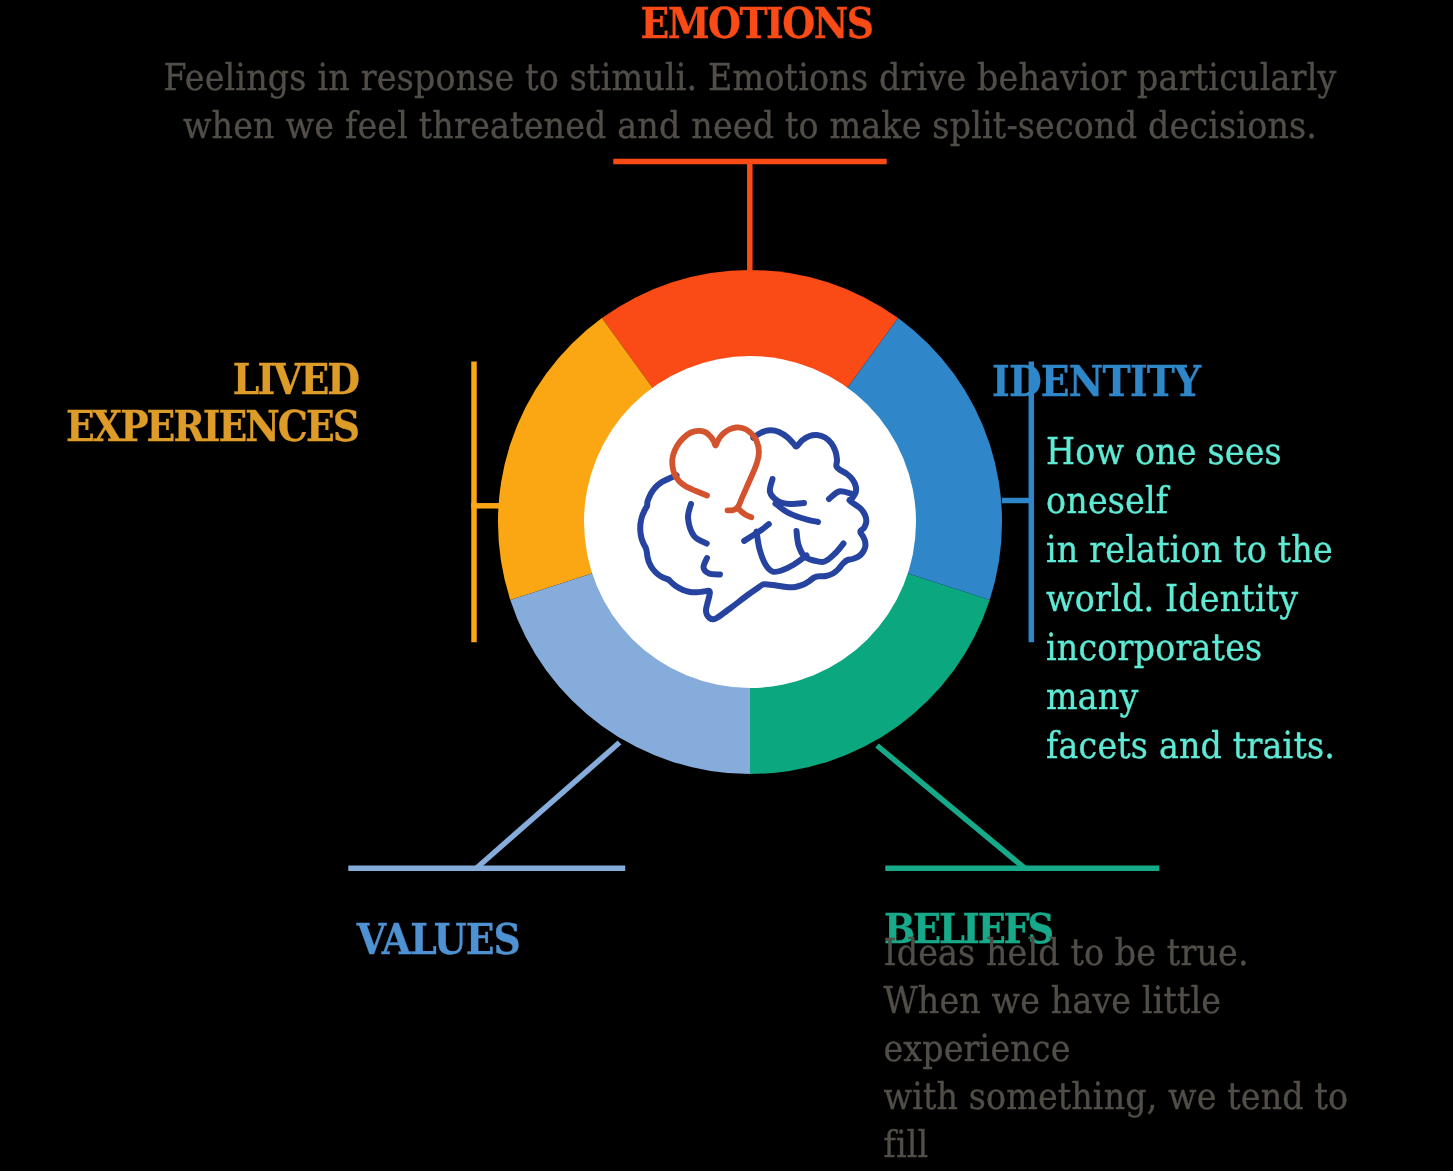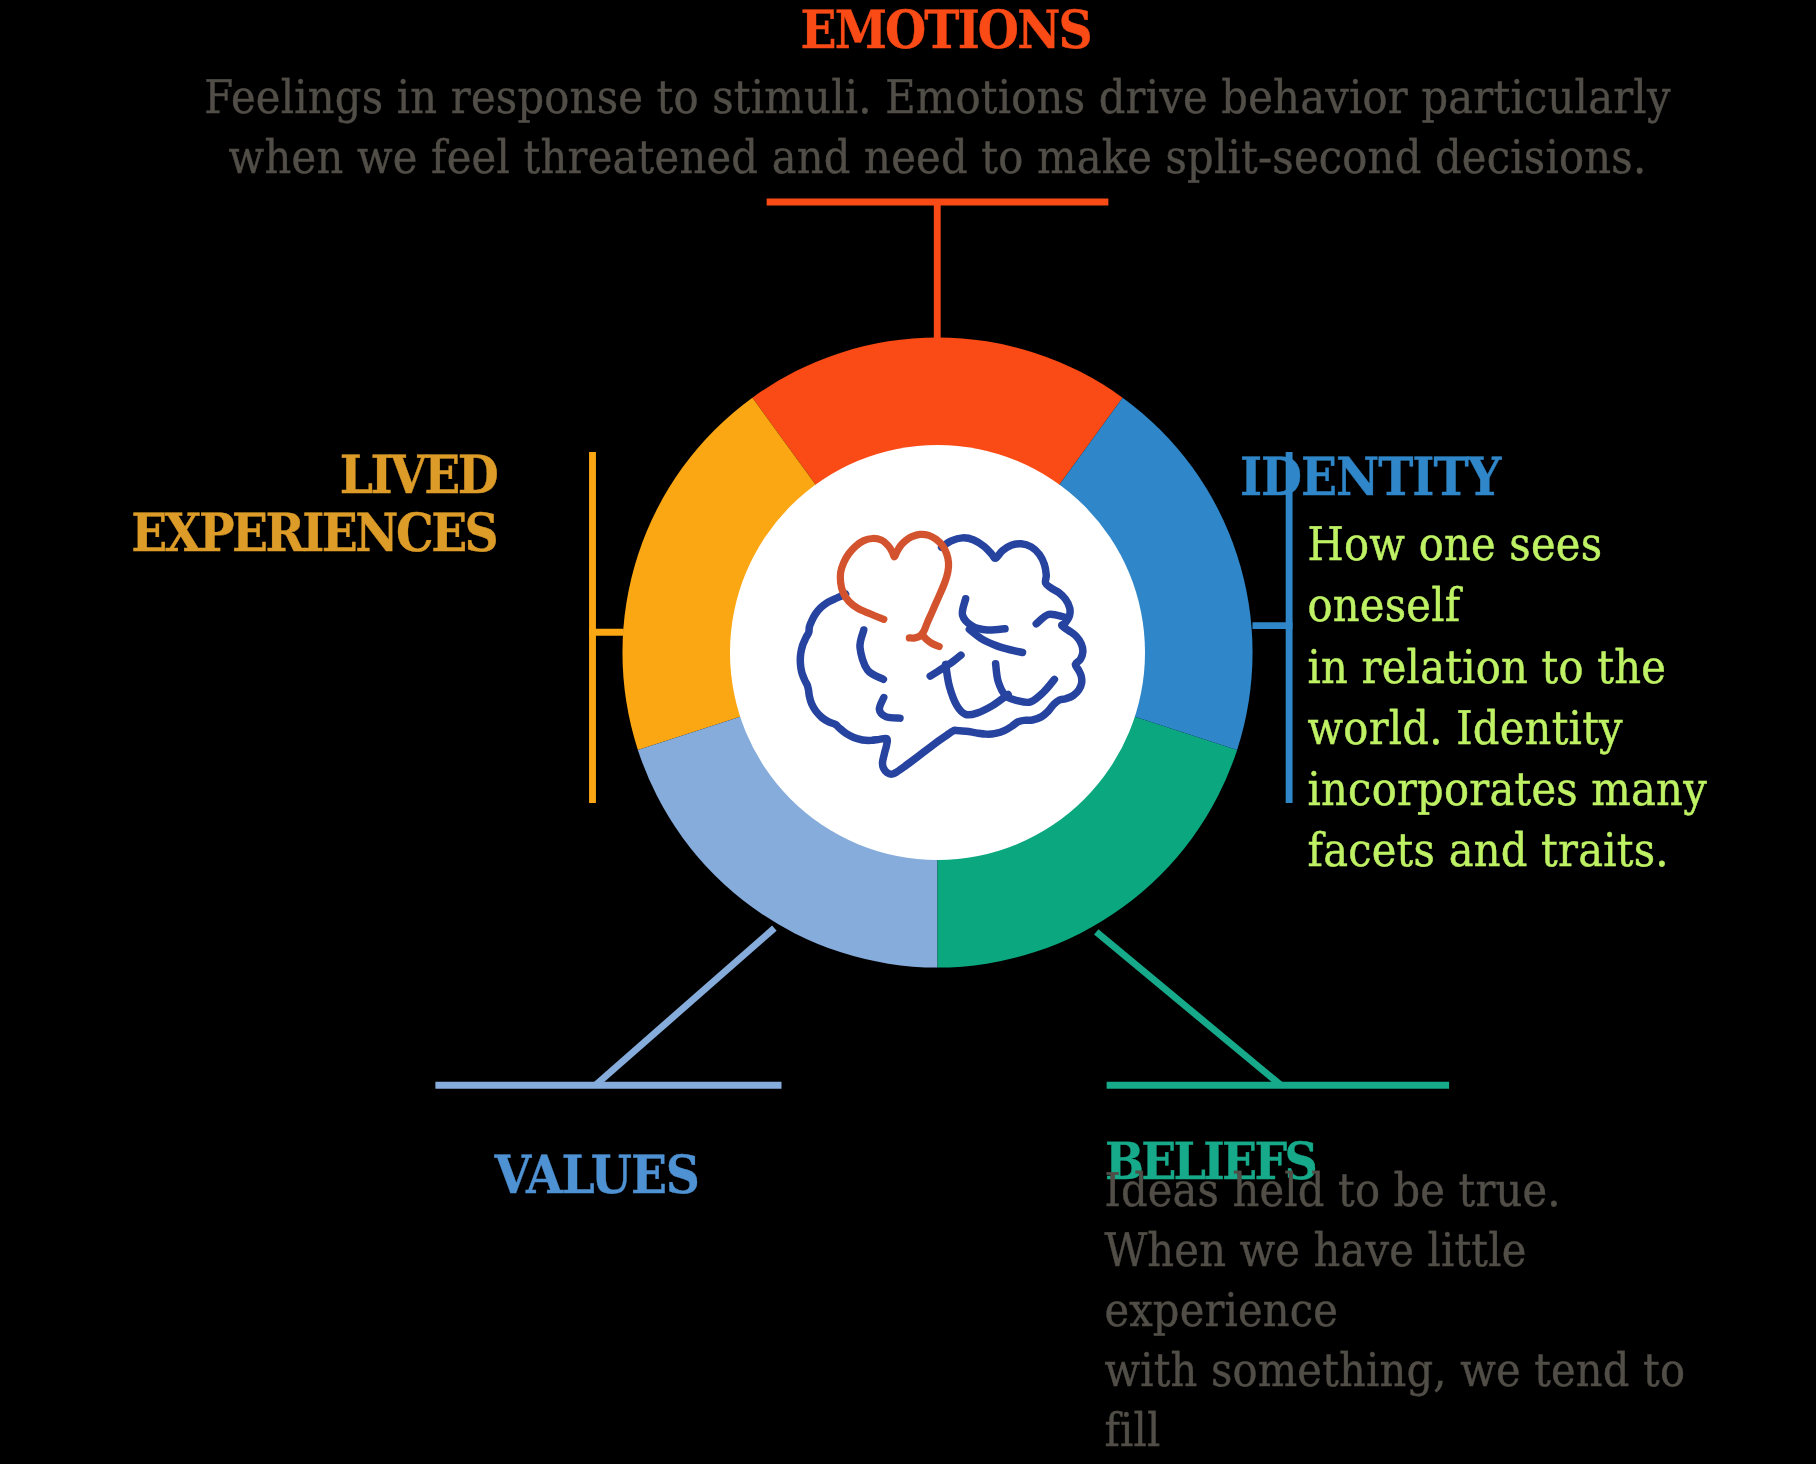--- a/index.html
+++ b/index.html
@@ -4,21 +4,20 @@
 <style>
   html, body { margin: 0; padding: 0; background: #000; }
   .stage {
     position: relative;
     width: 1349px;
     height: 1171px;
     background: #000;
     overflow: hidden;
     font-family: "DejaVu Serif", serif;
     font-stretch: condensed;
-    padding-left: 39px;
   }
   .stage svg { position: absolute; left: 0; top: 0; }
   .txt { position: absolute; white-space: pre-line; }
   .head { font-weight: bold; font-size: 42px; line-height: 47px; -webkit-text-stroke: 0.3px currentColor; }
   .body { font-size: 37px; -webkit-text-stroke: 0.35px currentColor; }
 
   #emotions-head { left: 0; top: -0.5px; width: 1513px; text-align: center; letter-spacing: -1.5px; }
   #emotions-desc { left: 0; top: 53.5px; width: 1500px; text-align: center; line-height: 48px; letter-spacing: 0.2px; }
 
   #lived-head    { right: 991px; top: 355.5px; text-align: right; letter-spacing: -2.0px; margin-left: 28px; }
@@ -87,21 +86,21 @@
   </svg>
 
   <div class="txt head" id="emotions-head" style="color: rgb(250, 74, 21);">EMOTIONS</div>
   <div class="txt body" id="emotions-desc" style="color: rgb(81, 77, 71);">Feelings in response to stimuli. Emotions drive behavior particularly
 when we feel threatened and need to make split-second decisions.</div>
 
   <div class="txt head" id="lived-head" style="color: rgb(221, 156, 40);">LIVED
 EXPERIENCES</div>
 
   <div class="txt head" id="identity-head" style="color: rgb(47, 135, 201);">IDENTITY</div>
-  <div class="txt body" id="identity-desc" style="color: #bef264;">How one sees oneself
+  <div class="txt body" id="identity-desc" style="color: #5eead4; margin-top: 16px;">How one sees oneself
 in relation to the
 world. Identity
 incorporates many
 facets and traits.</div>
 
   <div class="txt head" id="values-head" style="color: rgb(78, 146, 211); margin-top: 39px;">VALUES</div>
 
   <div class="txt head" id="beliefs-head" style="color: rgb(22, 169, 138); margin-top: 28px;">BELIEFS</div>
   <div class="txt body" id="beliefs-desc" style="color: rgb(81, 77, 71);">Ideas held to be true.
 When we have little experience

